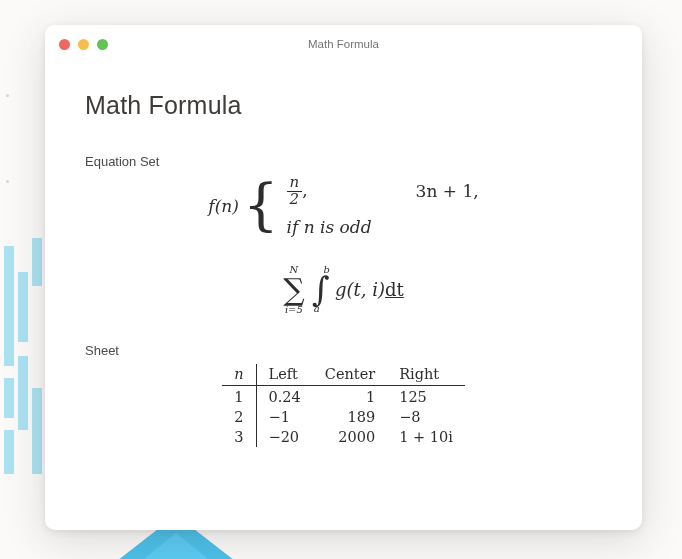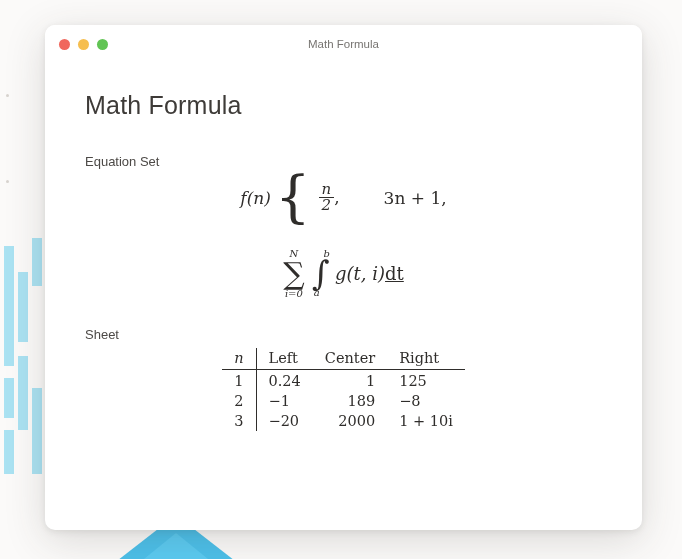--- a/index.html
+++ b/index.html
@@ -289,31 +289,32 @@
         <span class="fn-name">f(n)</span>
         <span class="brace">{</span>
         <span class="cases">
           <span class="lhs">
             <span class="frac">
               <span class="num">n</span>
               <span class="den">2</span>
             </span><span class="comma">,</span>
           </span>
           <span class="lhs">3n + 1,</span>
+          <span class="rhs">if n is odd</span>
         </span>
       </div>
     </div>
 
 
     <div class="math-block">
       <div class="integ">
         <span class="bigop">
           <span class="lim">N</span>
           <span class="glyph">∑</span>
-          <span class="lim">i=0</span>
+          <span class="lim">i=5</span>
         </span>
         <span class="intop">
           <span class="lim top">b</span>
           <span class="glyph">∫</span>
           <span class="lim bot">a</span>
         </span>
         <span class="integrand">g(t, i)</span>
         <span class="dt">dt</span>
       </div>
     </div>

